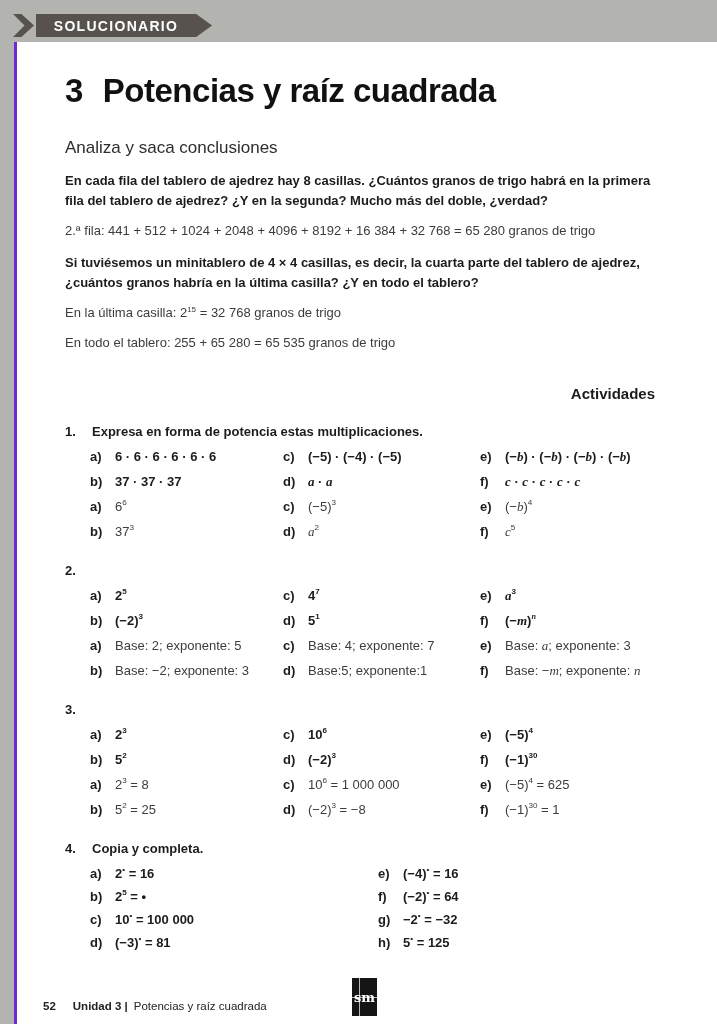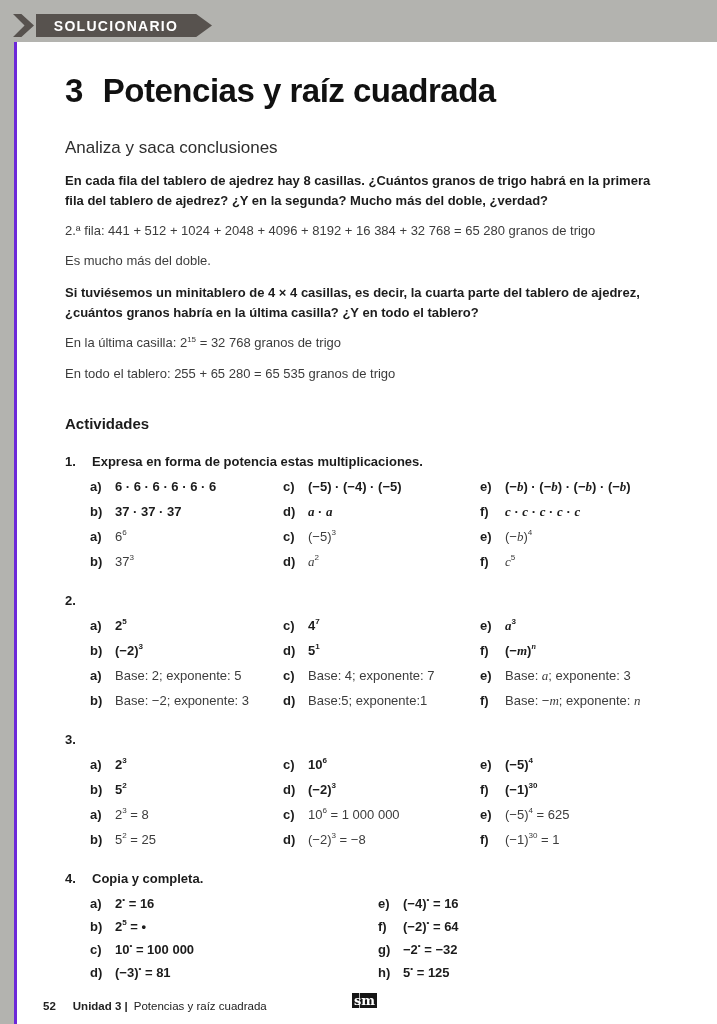--- a/index.html
+++ b/index.html
@@ -30,21 +30,21 @@
     background:#ffffff;
     border-left:3px solid #6d28d9;
   }
   .content { padding:30px 62px 0 48px; color:#1c1c1c; }
   h1 { font-size:33px; font-weight:700; color:#111; letter-spacing:-0.5px; }
   h1 .t-text { margin-left:20px; }
   .section-heading { margin-top:28px; font-size:17px; font-weight:400; color:#2e2e2e; }
   .bold-q { margin-top:13px; font-size:13px; font-weight:700; line-height:1.5; color:#1c1c1c; }
   .bold-q.second { }
   .ans-line { margin-top:12px; font-size:13px; color:#3c3c3c; line-height:1.4; }
-  .activities { margin-top:32px; text-align:left; font-size:15px; font-weight:700; color:#1c1c1c; }
+  .activities { margin-top:32px; text-align:right; font-size:15px; font-weight:700; color:#1c1c1c; }
   
   #exercises { margin-top:22px; }
   .ex { margin-bottom:22px; }
   .ex-head { display:flex; font-size:13px; font-weight:700; margin-bottom:9px; }
   .ex-num { width:27px; flex:0 0 27px; }
   .ex-rows { margin-left:25px; }
   .ex-row { display:grid; margin-bottom:7px; font-size:13px; line-height:18px; align-items:baseline; }
   .ex-row.cols3 { grid-template-columns:193px 197px 1fr; }
   .ex-row.cols2 { grid-template-columns:288px 1fr; margin-bottom:5px; }
   .item { display:flex; }
@@ -55,21 +55,21 @@
   .val i, .ans-line i { font-family:"Liberation Serif", serif; font-style:italic; }
   
   .footer {
     position:absolute; left:26px; bottom:12px;
     display:flex; align-items:baseline; font-size:11.5px; color:#222;
   }
   .footer .pnum { font-weight:700; margin-right:17px; }
   .footer .unit { font-weight:700; }
   .footer .chapter { margin-left:6px; font-weight:400; }
   .sm-logo {
-    position:absolute; left:335px; bottom:16px; width:25px; height:15px;
+    position:absolute; left:335px; bottom:8px; width:25px; height:38px;
     background:#151515; color:#fff;
     display:flex; align-items:center; justify-content:center;
     font-family:"DejaVu Serif", serif; font-size:13px; font-weight:700;
   }
   .sm-logo::before { content:''; position:absolute; left:7px; top:0; bottom:0; width:1px; background:rgba(255,255,255,.7); }
   .sm-logo::after  { content:''; position:absolute; left:0; right:0; top:19px; height:1px; background:rgba(255,255,255,.7); }
   .sm-logo span { position:relative; }
 </style>
 </head>
 <body>
@@ -81,21 +81,20 @@
 
 <div class="page">
   <div class="content">
 
     <h1><span class="t-num">3</span><span class="t-text">Potencias y raíz cuadrada</span></h1>
 
     <div class="section-heading">Analiza y saca conclusiones</div>
 
     <p class="bold-q">En cada fila del tablero de ajedrez hay 8 casillas. ¿Cuántos granos de trigo habrá en la primera fila del tablero de ajedrez? ¿Y en la segunda? Mucho más del doble, ¿verdad?</p>
     <p class="ans-line">2.ª fila: 441 + 512 + 1024 + 2048 + 4096 + 8192 + 16 384 + 32 768 = 65 280 granos de trigo</p>
-    <p class="ans-line">Es mucho más del doble.</p>
 
     <p class="bold-q second">Si tuviésemos un minitablero de 4 × 4 casillas, es decir, la cuarta parte del tablero de ajedrez, ¿cuántos granos habría en la última casilla? ¿Y en todo el tablero?</p>
     <p class="ans-line">En la última casilla: 2<sup>15</sup> = 32 768 granos de trigo</p>
     <p class="ans-line">En todo el tablero: 255 + 65 280 = 65 535 granos de trigo</p>
 
     <div class="activities">Actividades</div>
 
     <div id="exercises">
         <div class="ex">
           <div class="ex-head">

